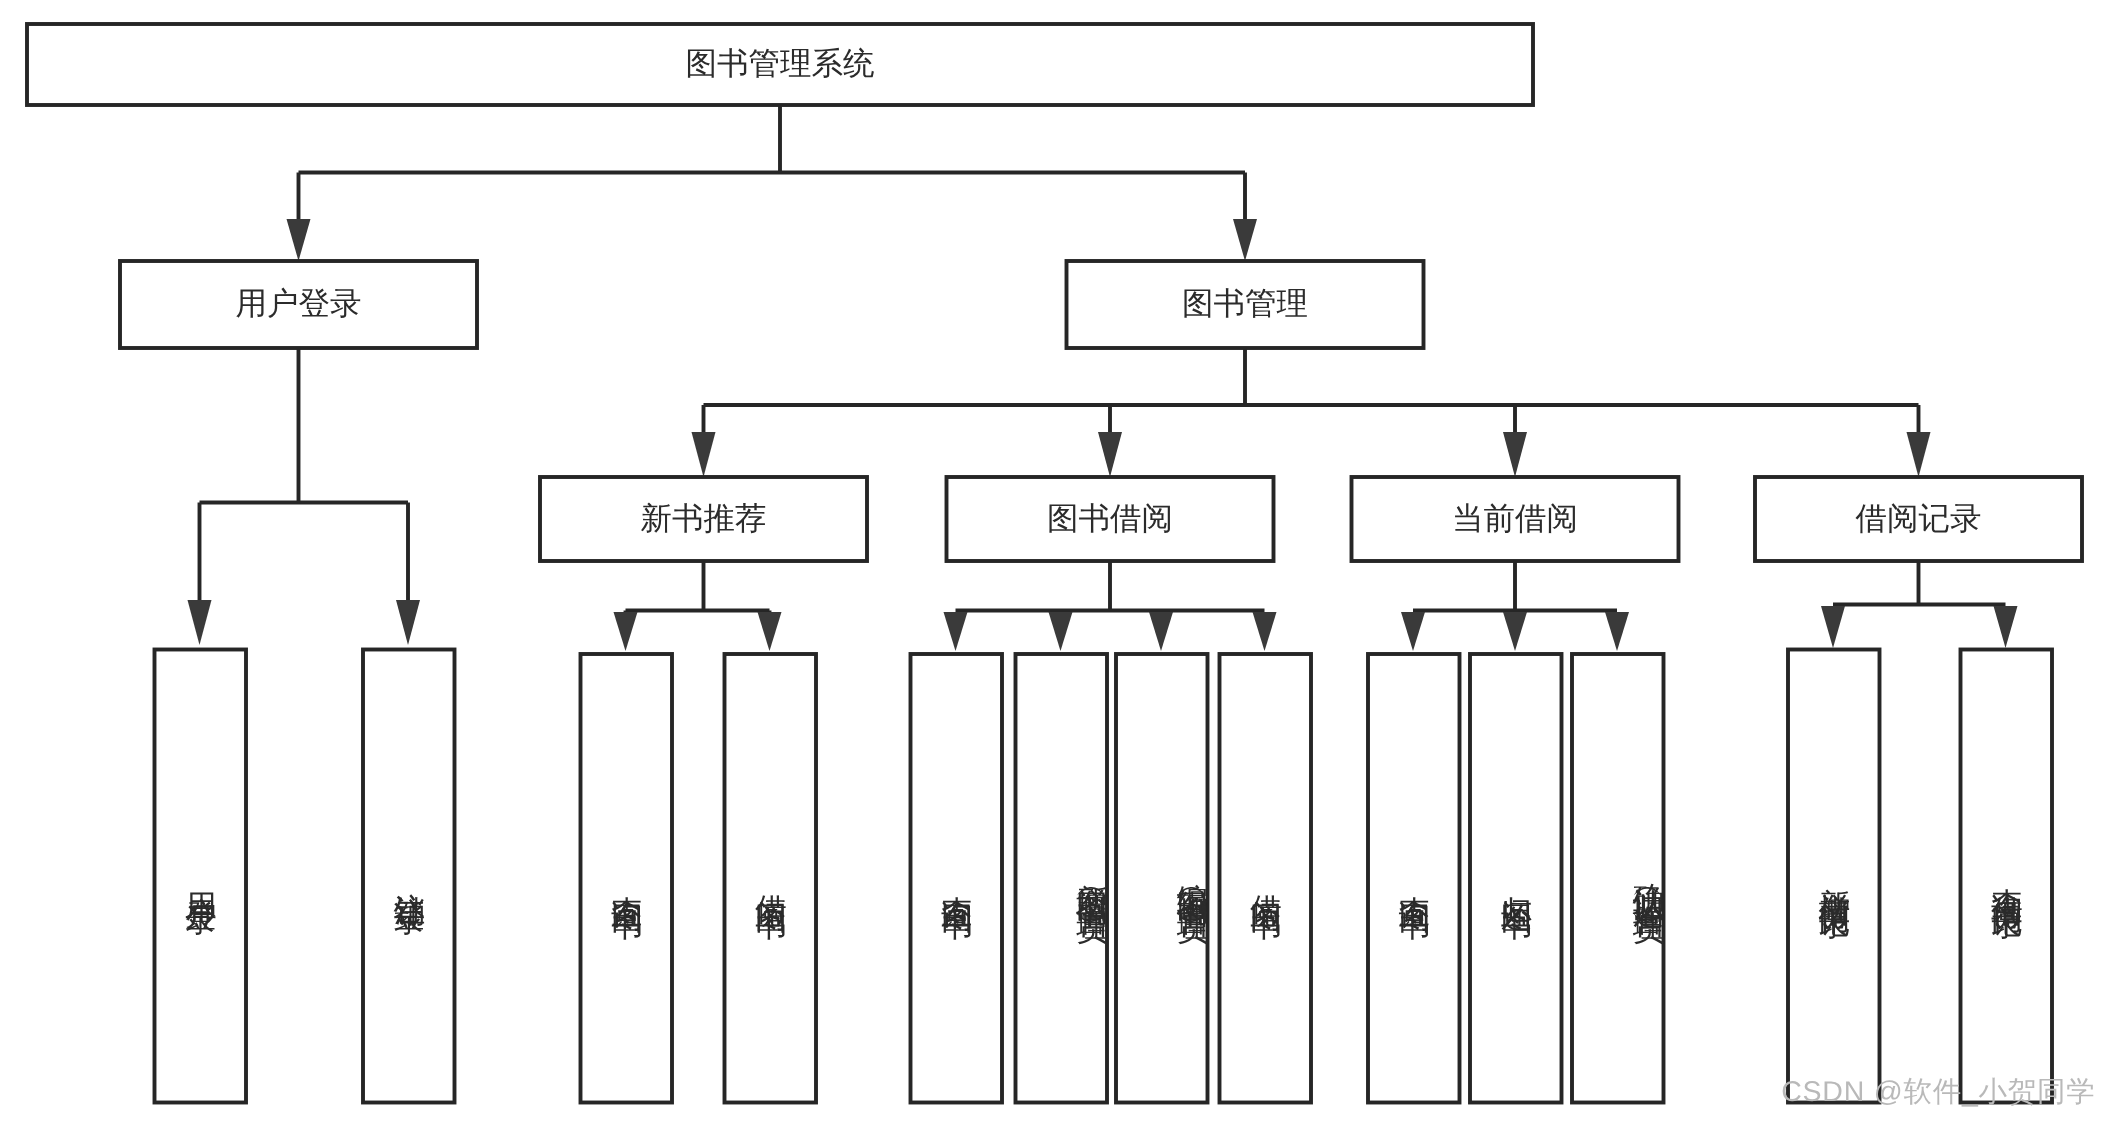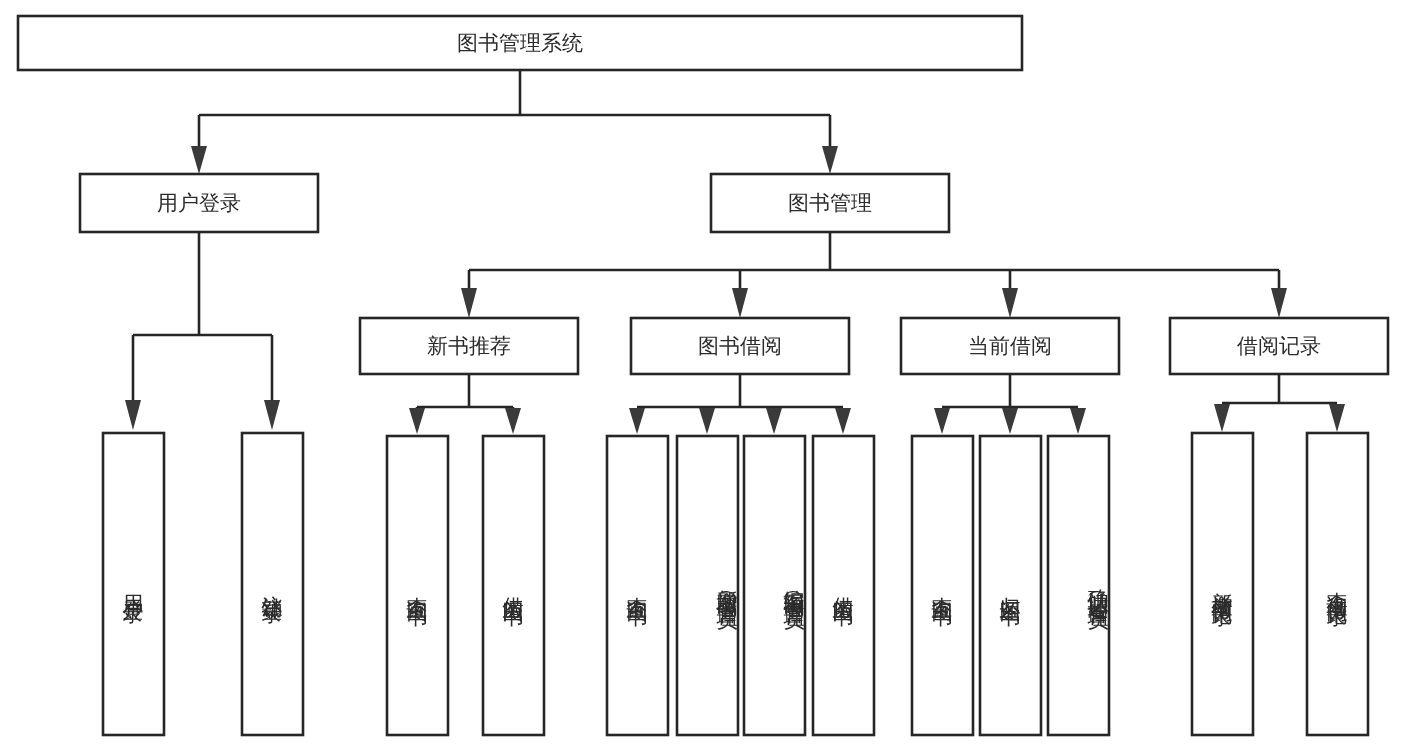--- a/index.html
+++ b/index.html
@@ -190,13 +190,14 @@
   <div class="node-label-v" style="left:744px; top:440px; width:61px; height:291px; align-items:flex-start;">编辑图书（管理员）</div>
   <div class="node-label-v" style="left:813px; top:436px; width:61px; height:299px;">借阅图书</div>
 
   <div class="node-label-v" style="left:912px; top:436px; width:61px; height:299px;">查询图书</div>
   <div class="node-label-v" style="left:980px; top:436px; width:61px; height:299px;">归还图书</div>
   <div class="node-label-v" style="left:1048px; top:440px; width:61px; height:291px; align-items:flex-start;">确认归还（管理员）</div>
 
   <div class="node-label-v" style="left:1192px; top:433px; width:61px; height:302px;">新增借阅记录</div>
   <div class="node-label-v" style="left:1307px; top:433px; width:61px; height:302px;">查询借阅记录</div>
 
+  <div class="watermark">CSDN @软件_小贺同学</div>
 </div>
 
 </body></html>

